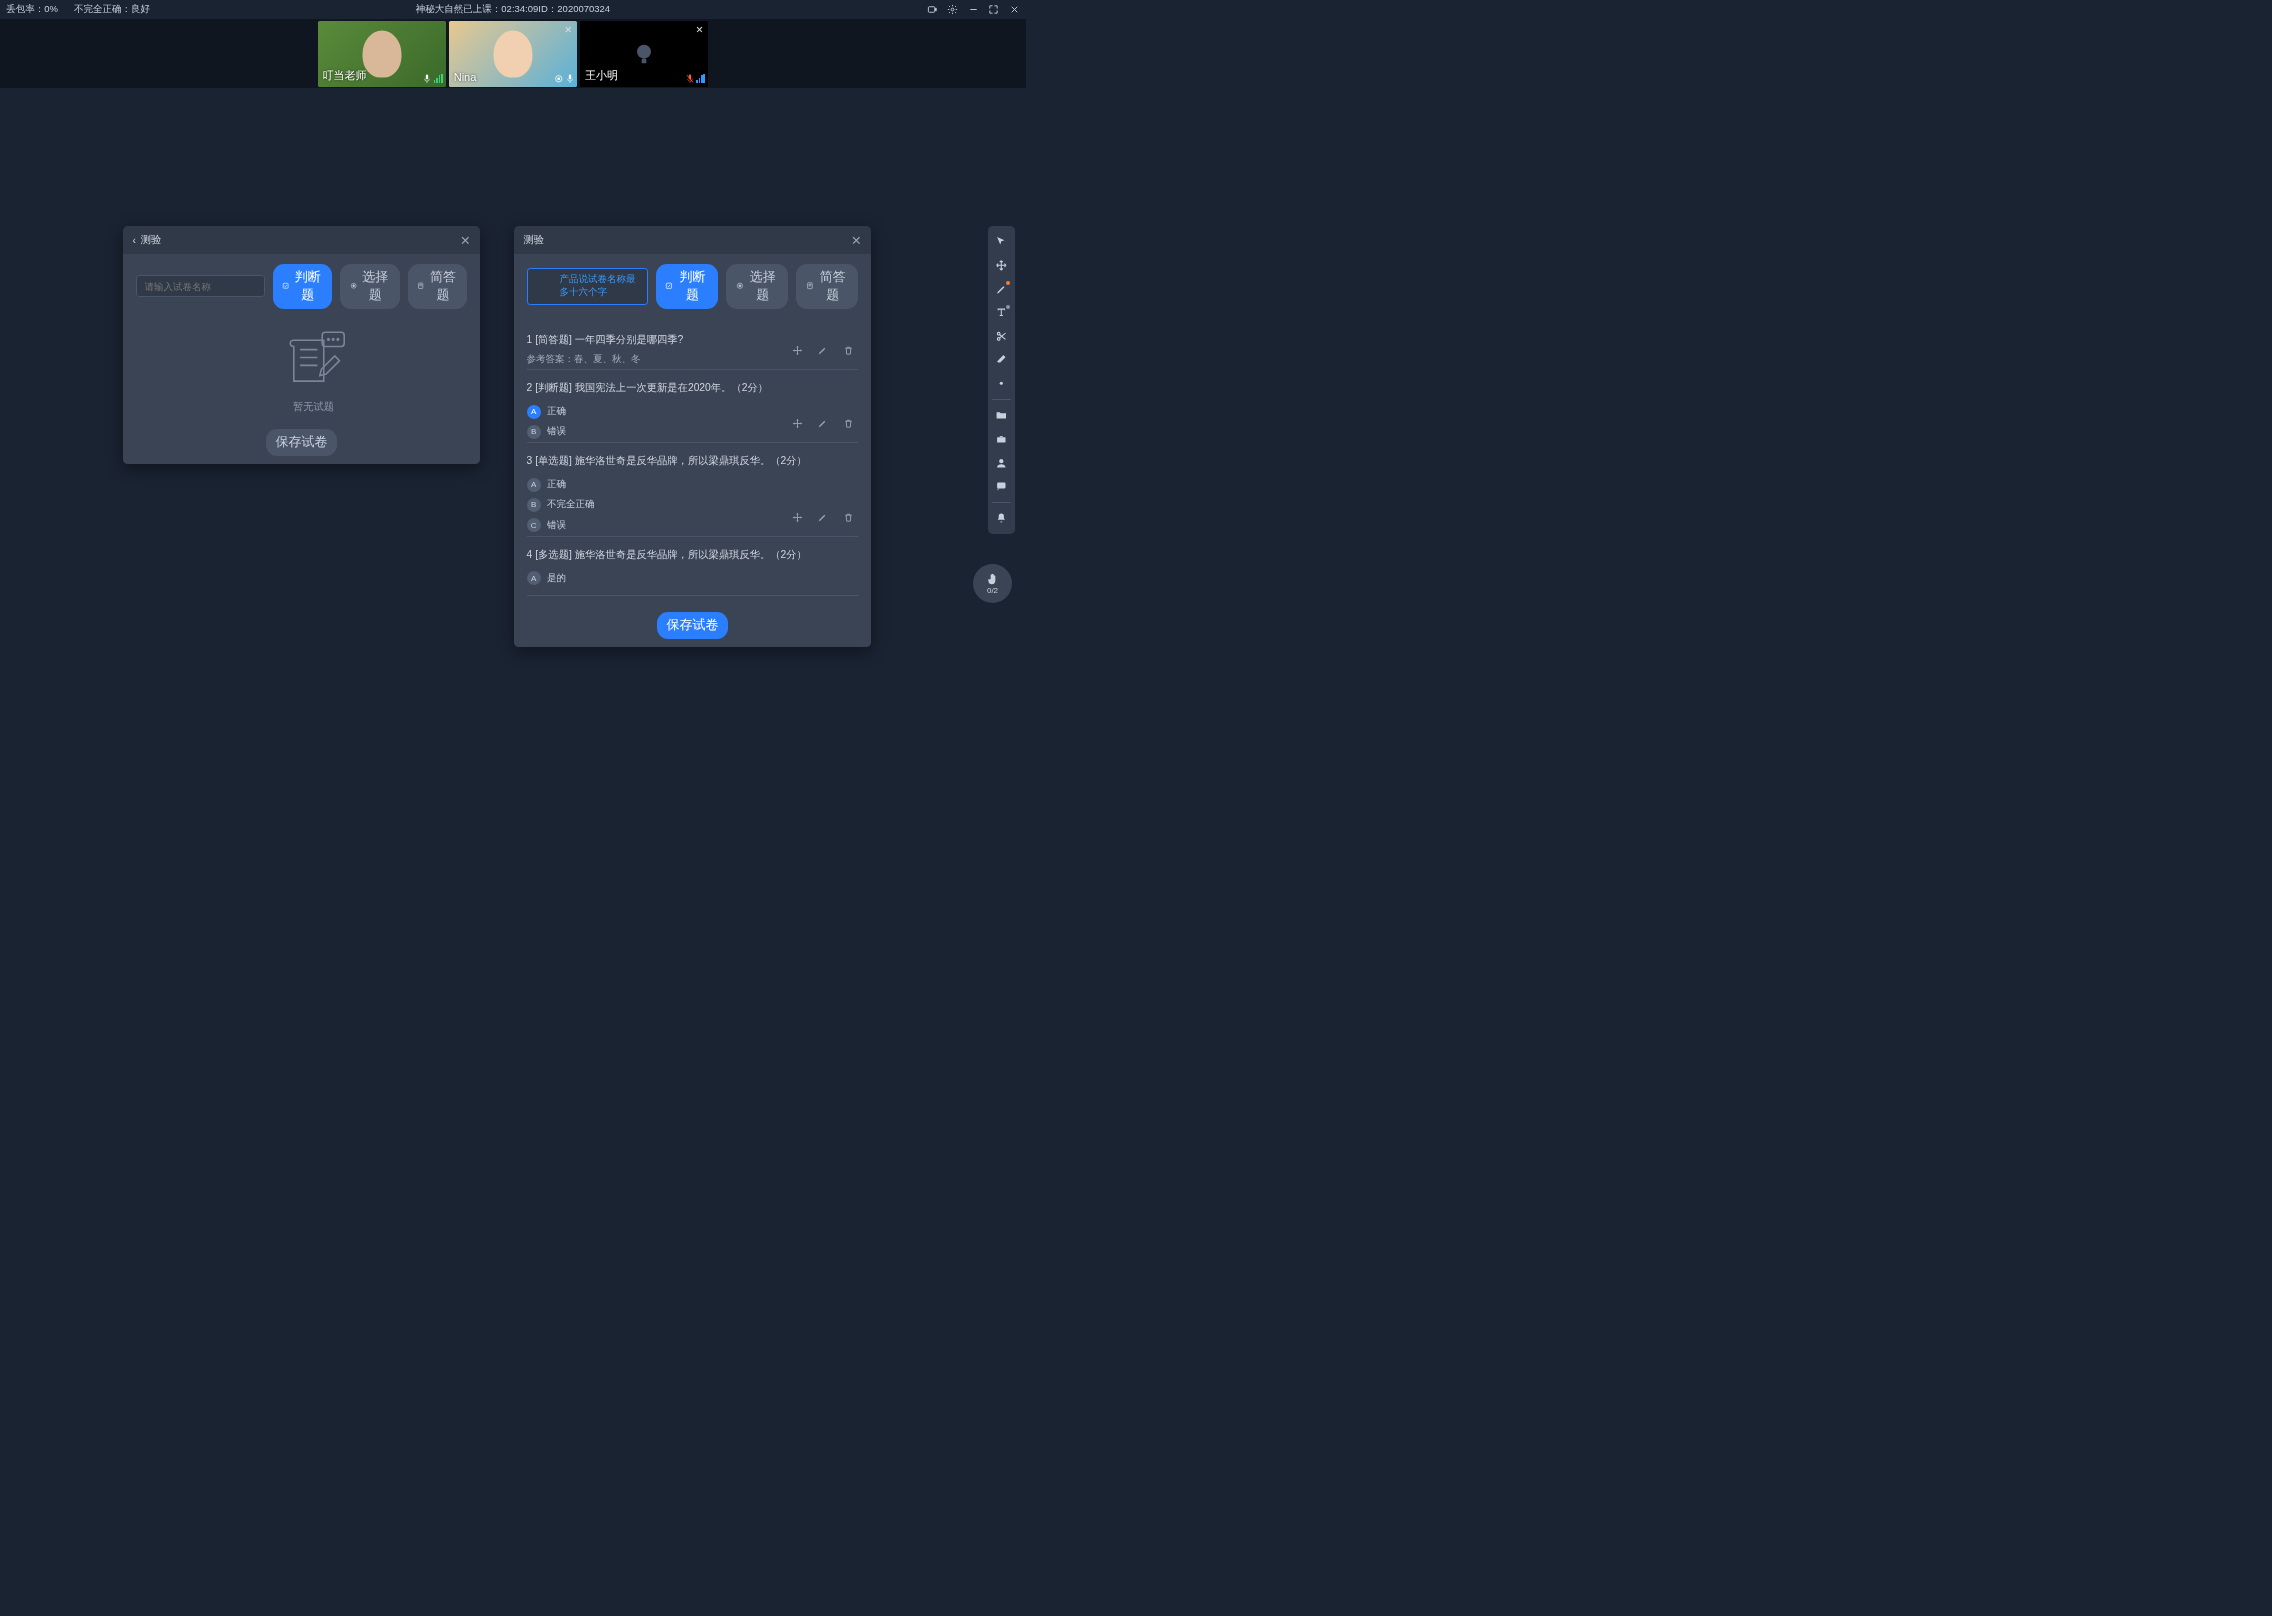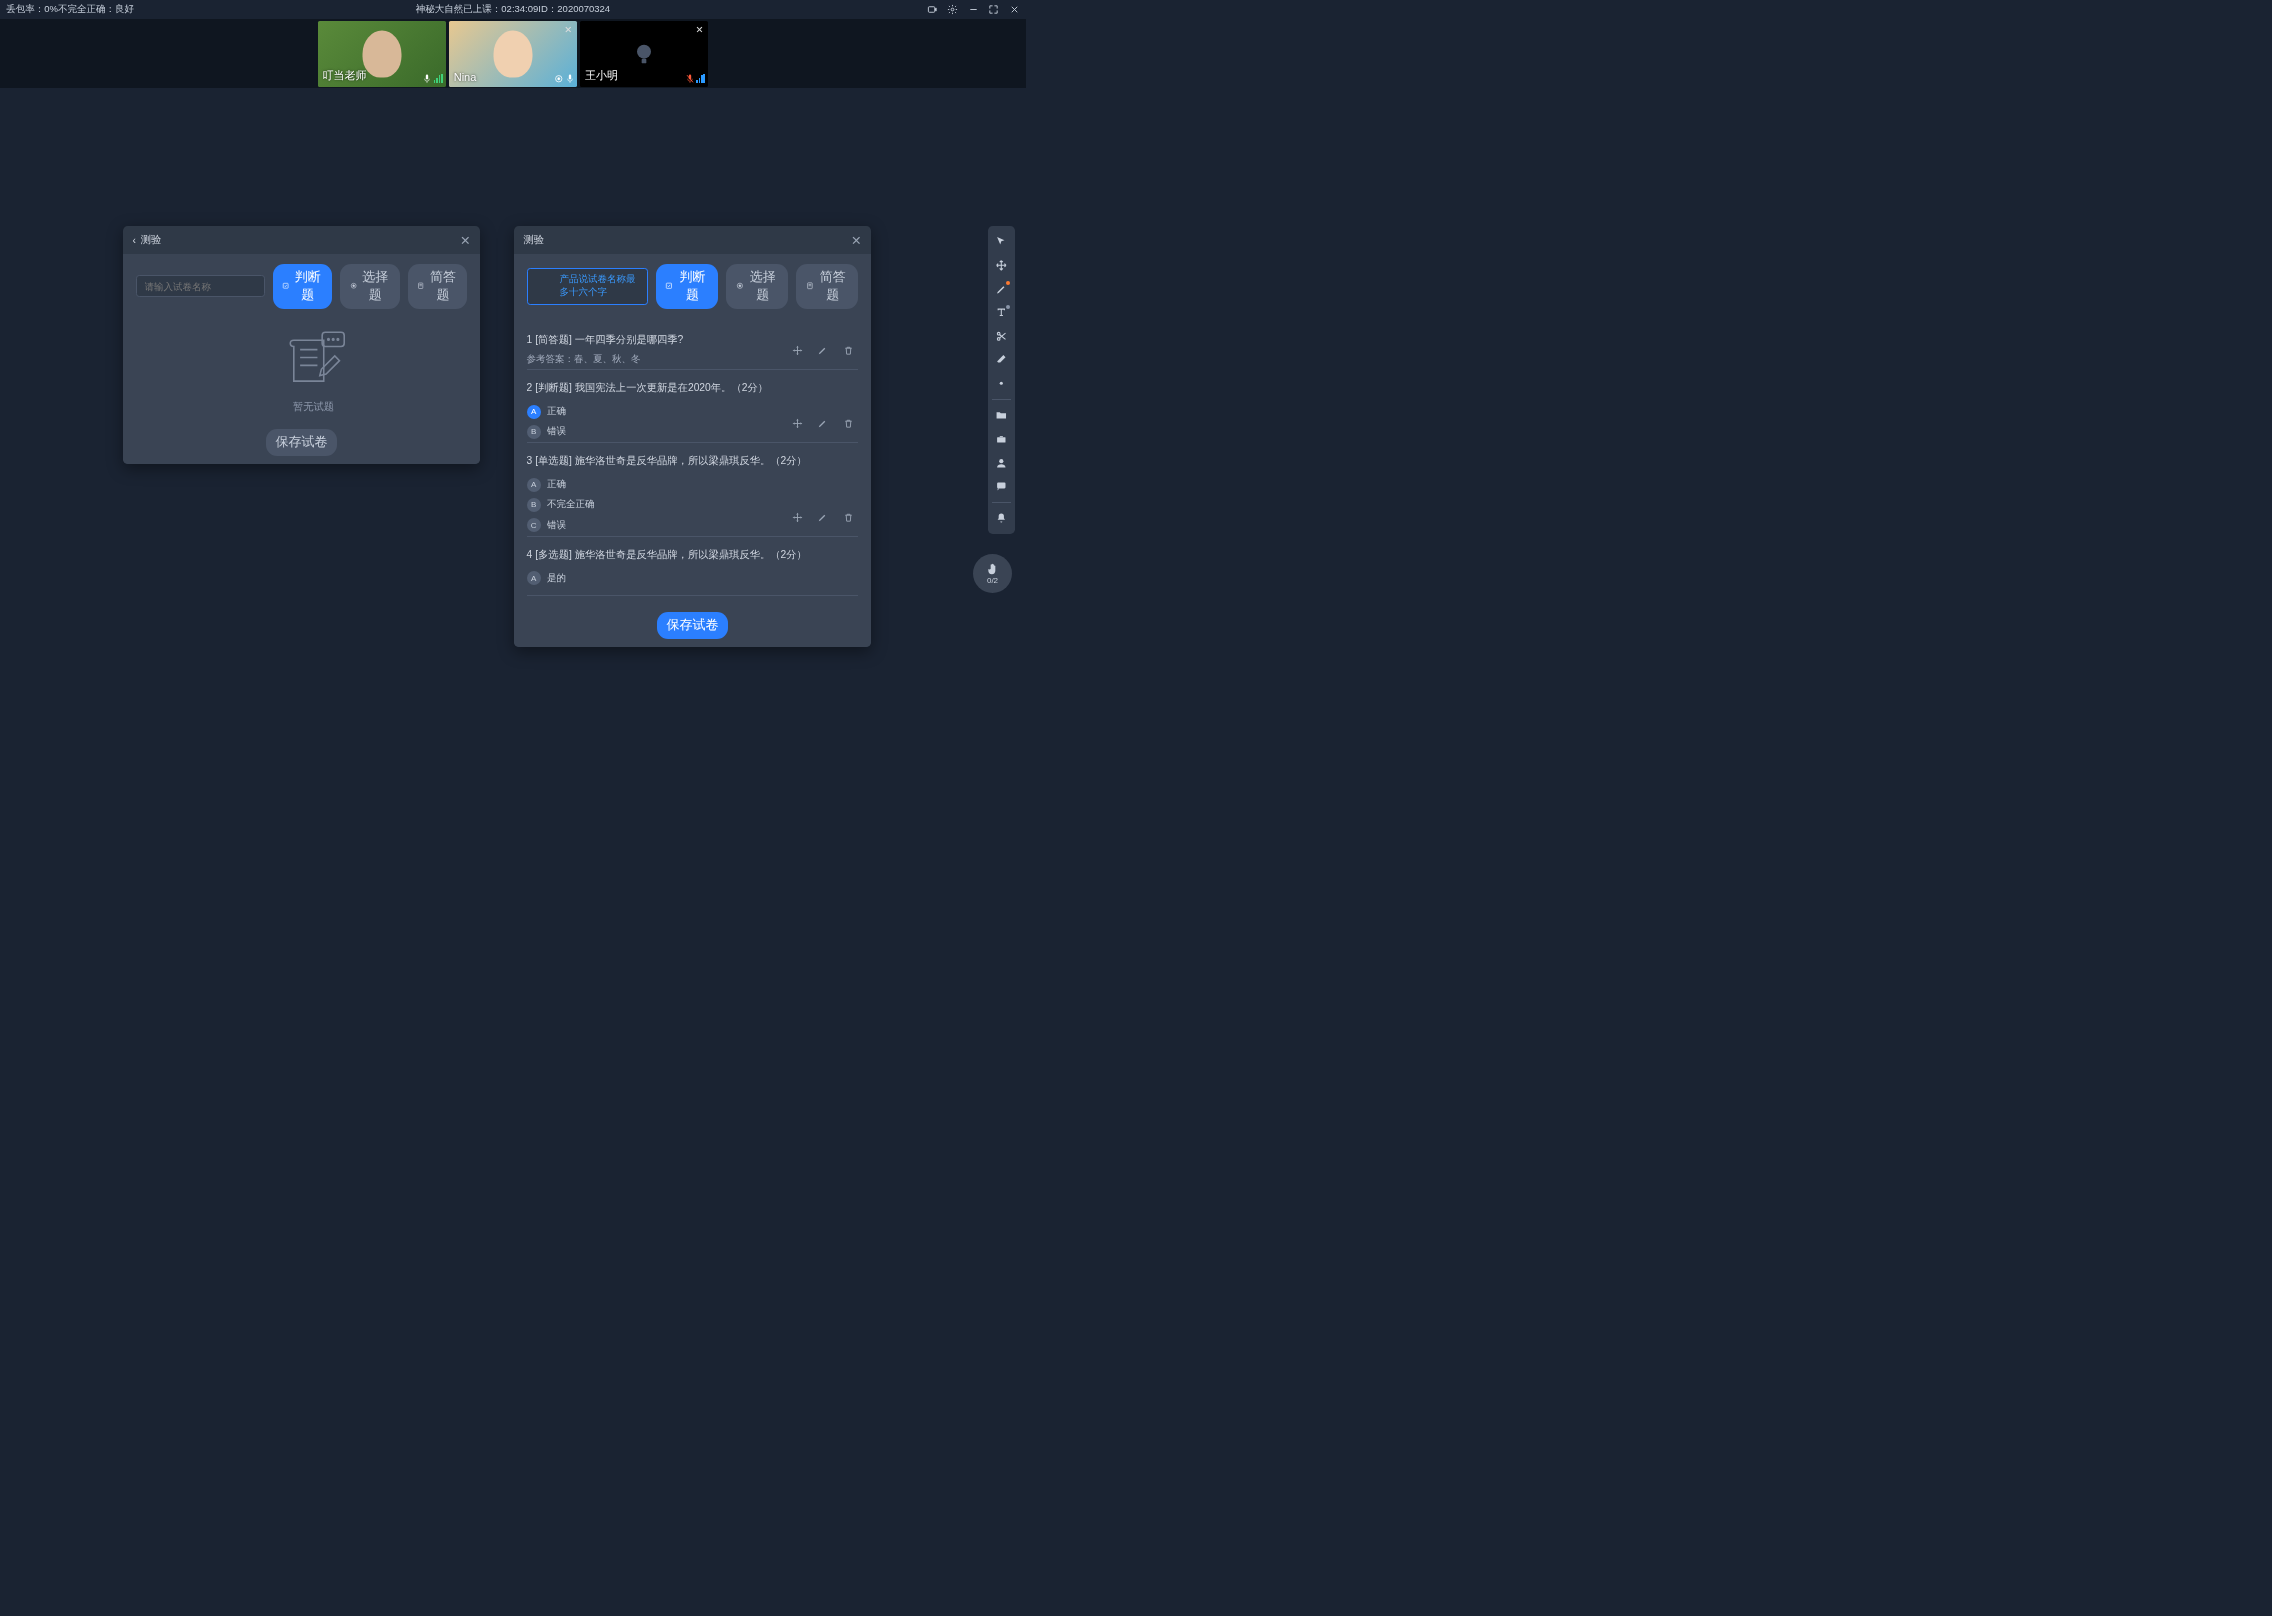--- a/index.html
+++ b/index.html
@@ -17,21 +17,21 @@
 
 .topbar {
   height: 19px;
   display: flex;
   align-items: center;
   padding: 0 6.3px;
   font-size: 9.5px;
   color: #c8d0dc;
   position: relative;
 }
-.topbar-left { display: flex; gap: 0; }
+.topbar-left { display: flex; gap: 16px; }
 .topbar-center { position: absolute; left: 50%; transform: translateX(-50%); display: flex; }
 .topbar-right { margin-left: auto; display: flex; gap: 9.5px; align-items: center; }
 .topbar-right svg { width: 11px; height: 11px; fill: #9aa5b5; cursor: pointer; }
 
 
 .video-strip {
   height: 69px;
   background: #0f1620;
   display: flex;
   justify-content: center;
@@ -270,21 +270,21 @@
   height: 4px;
   border-radius: 50%;
   background: #ff7a30;
 }
 .side-toolbar svg { width: 12.6px; height: 12.6px; }
 
 
 .hand-float {
   position: absolute;
   right: 14px;
-  bottom: 136px;
+  bottom: 126px;
   width: 39px;
   height: 39px;
   border-radius: 50%;
   background: #3a4454;
   display: flex;
   flex-direction: column;
   align-items: center;
   justify-content: center;
   color: #c8d0dc;
   font-size: 8px;

